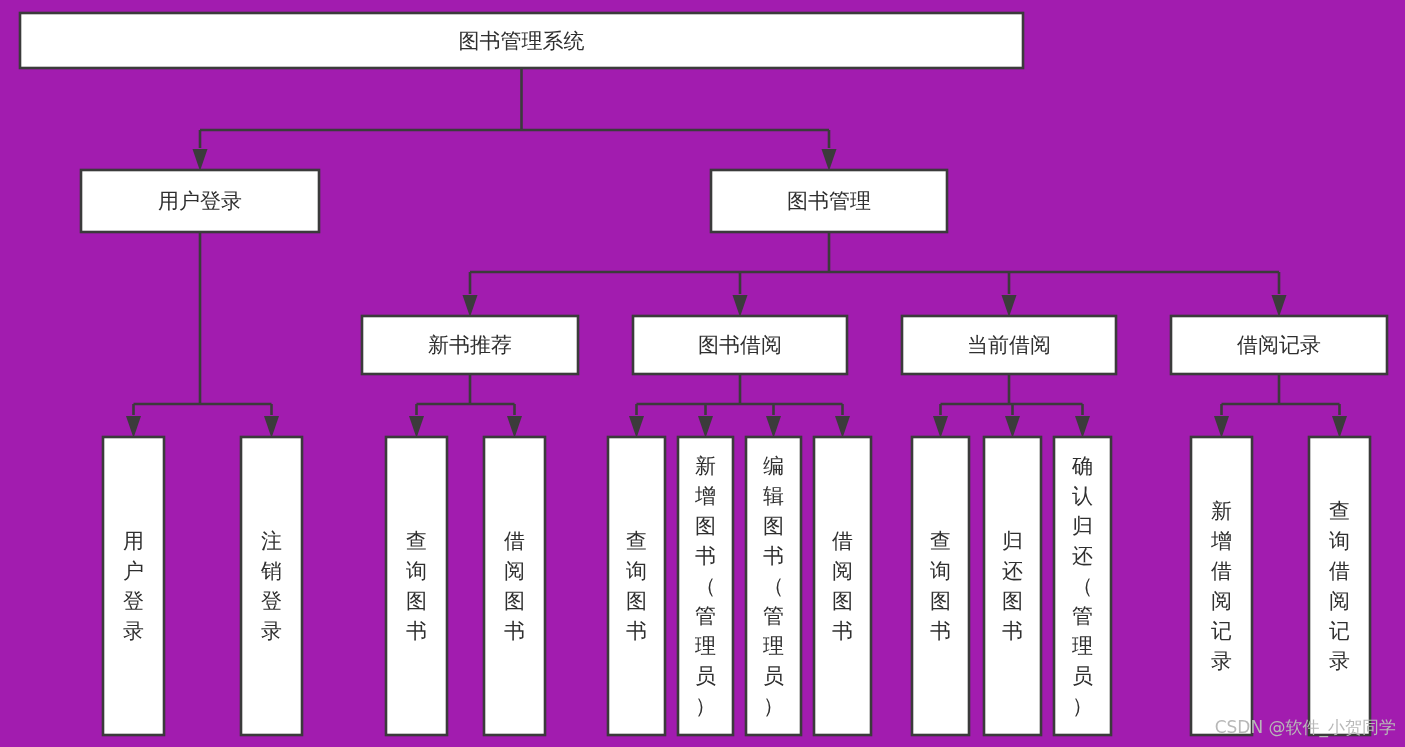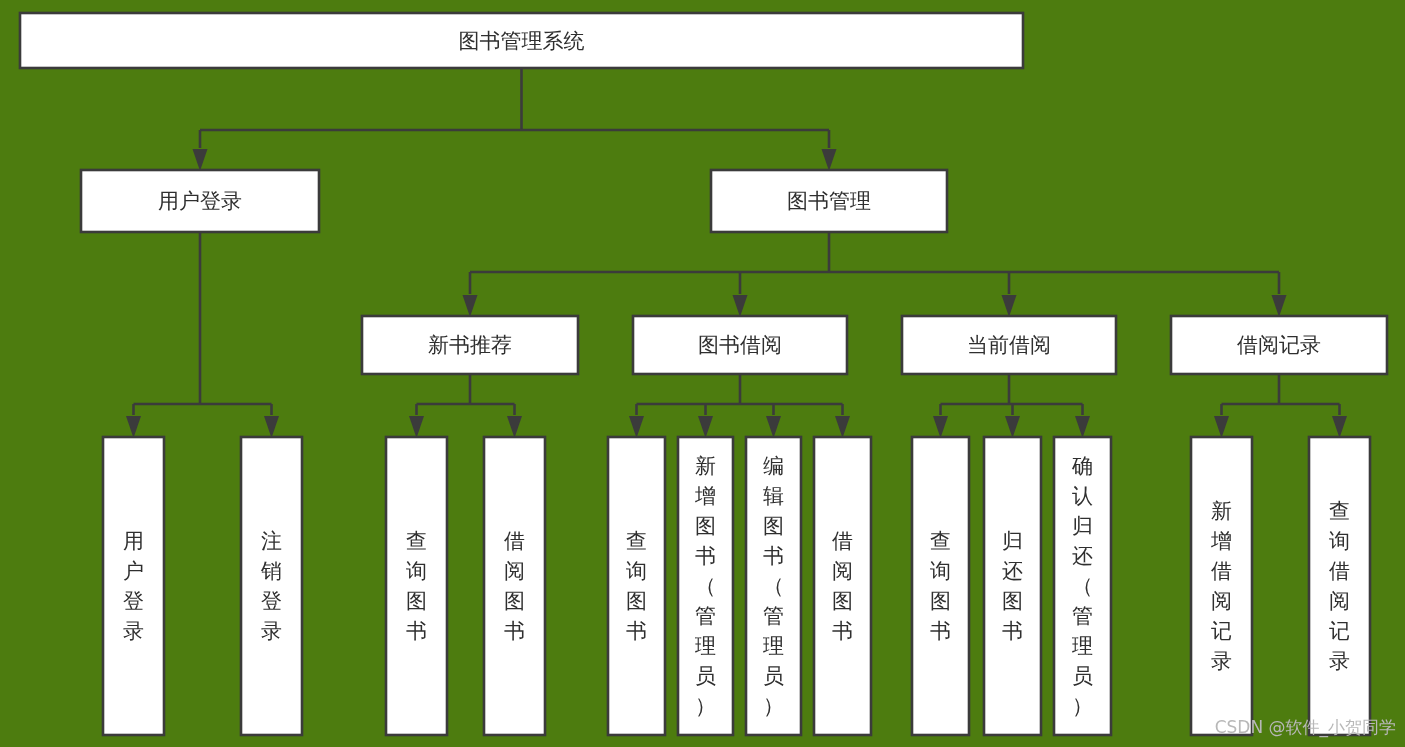--- a/index.html
+++ b/index.html
@@ -12,21 +12,21 @@
     width: 1405px;
     height: 747px;
     font-family: "DejaVu Sans", "Liberation Sans", sans-serif;
     overflow: hidden;
     position: relative;
   }
   #diagram-root {
     position: relative;
     width: 1405px;
     height: 747px;
-    background: #4d7c0f;
+    background: #a21caf;
   }
   svg#diagram-svg {
     position: absolute;
     left: 0;
     top: 0;
     width: 1405px;
     height: 747px;
     display: block;
   }
   .node-rect {

